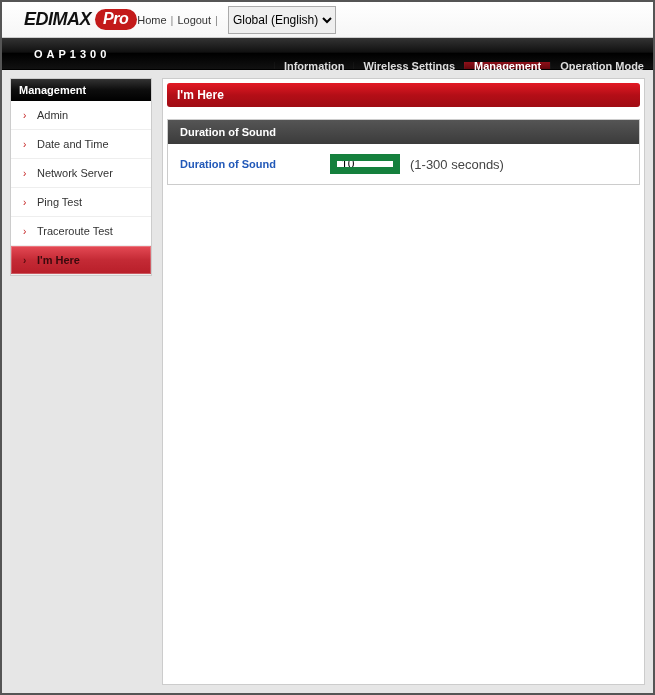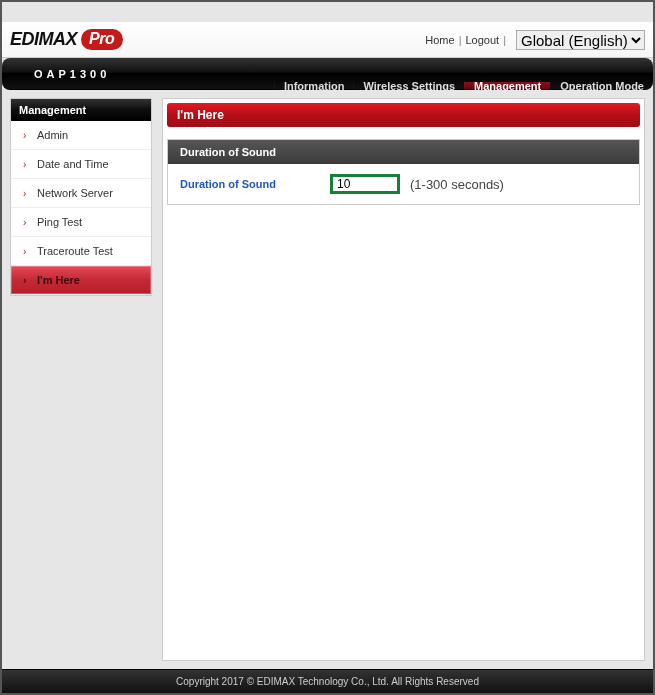--- a/index.html
+++ b/index.html
@@ -20,23 +20,22 @@
     display: flex;
     flex-direction: column;
   }
   
   .hdr-top {
     height: 36px;
     background: linear-gradient(#fff,#f6f6f6);
     border-bottom: 1px solid #ccc;
     display: flex;
     align-items: center;
-    padding: 0 8px;
-    justify-content: space-between;
-    margin-top: 20px;
+    padding: 0 22px;
+    justify-content: flex-start;
   }
   .logo {
     display: flex;
     align-items: center;
     font-weight: bold;
     font-size: 18px;
     font-style: italic;
     letter-spacing: -0.5px;
     color:#111;
   }
@@ -52,35 +51,34 @@
   }
   .hdr-top .right {
     display:flex;
     align-items:center;
     color:#333;
     font-size:11px;
   }
   .hdr-top .right a { color:#333; text-decoration:none; }
   .hdr-top .right .sep { margin: 0 4px; color:#888;}
   .hdr-top select {
-    font-size:15px;
+    font-size:12px;
     margin-left:6px;
-    height:20px;
+    height:28px;
     border:1px solid #aaa;
   }
   
   .navbar {
     height: 32px;
     background: linear-gradient(#333,#111 45%,#000 50%,#111);
     display:flex;
     align-items:stretch;
     color:#ccc;
     font-size:11px;
     border-bottom:1px solid #000;
-    border-radius:8px;
   }
   .navbar .model {
     color:#fff;
     font-weight:bold;
     letter-spacing:4px;
     font-size:11px;
     padding: 0 18px 0 32px;
     display:flex;
     align-items:center;
   }
@@ -186,21 +184,21 @@
   }
   .field-row label {
     width:140px;
     color:#2158b8;
     font-weight:bold;
     font-size:11px;
   }
   .field-row input[type=text]{
     width:70px;
     height:20px;
-    border:3px solid #15803d;
+    border:7px solid #15803d;
     padding:2px 4px;
     font-size:12px;
   }
   .field-row .hint { color:#444; font-size:13px;}
   .actions {
     margin-top:14px;
     text-align:right;
     padding-right:2px;
   }
   .actions button {
@@ -293,17 +291,14 @@
             <label>Duration of Sound</label>
             <input type="text" value="10" style="">
             <span class="hint">(1-300 seconds)</span>
           </div>
         </div>
       </div>
 
     </div>
   </div>
 
-  <div class="footer">
-    <span>Copyright 2017 © EDIMAX Technology Co., Ltd. All Rights Reserved</span>
-  </div>
 
 </div>
 
 </body></html>

